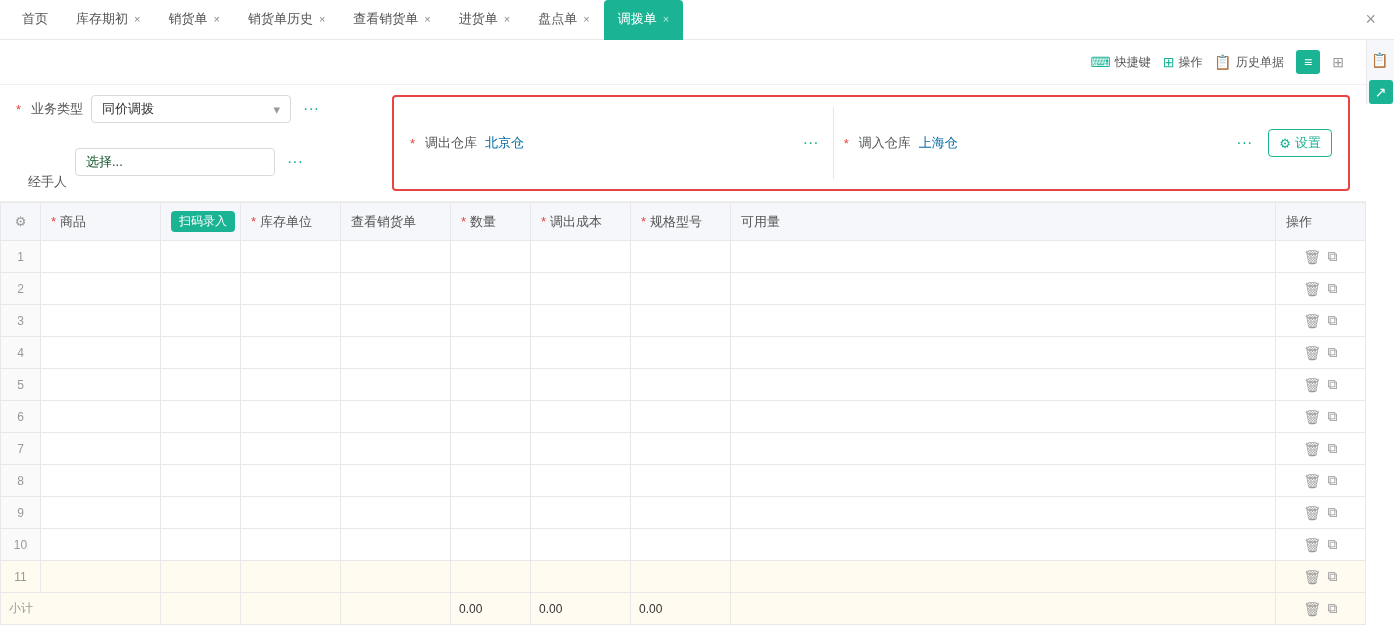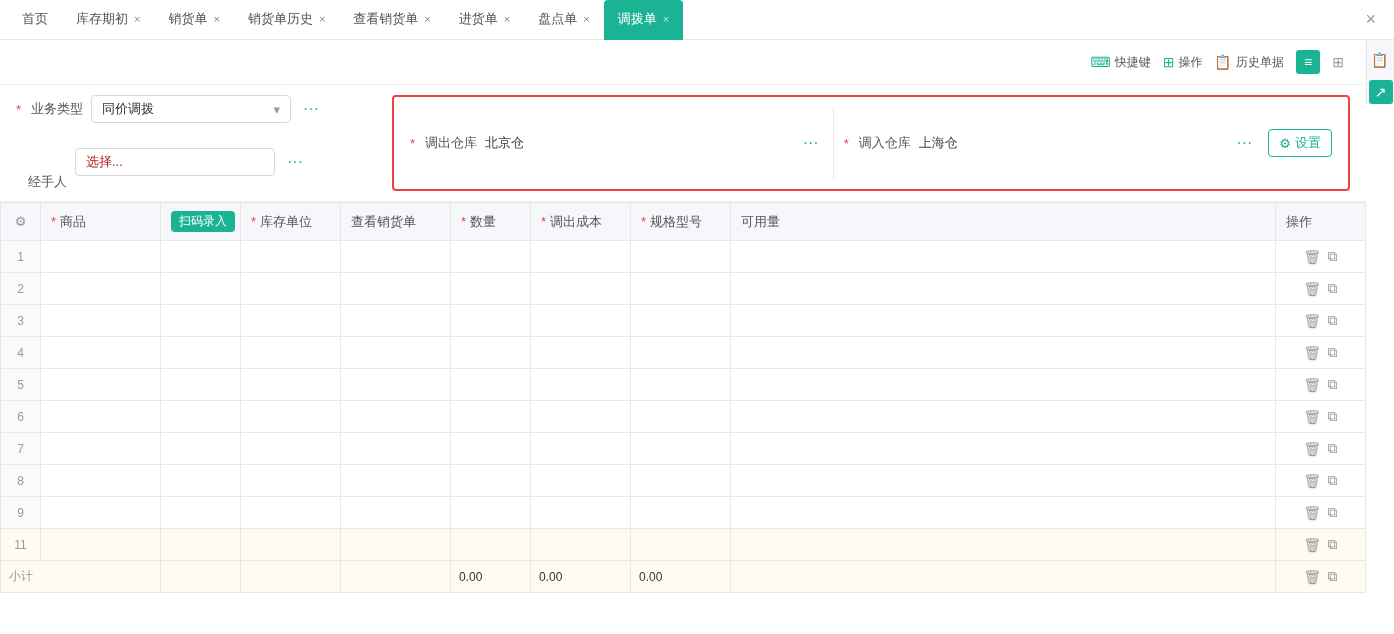--- a/index.html
+++ b/index.html
@@ -82,22 +82,22 @@
     }
     .form-select-arrow { color: #999; margin-left: auto; }
     .ellipsis-btn { color: #1ab394; cursor: pointer; font-size: 16px; padding: 0 4px; }
 
     
     .warehouse-field {
       display: flex; align-items: center; gap: 8px;
       flex: 1;
     }
     .warehouse-divider { width: 1px; background: #e8e8e8; align-self: stretch; margin: 0 10px; }
-    .warehouse-value { color: #404040; font-size: 13px; }
-    .person-placeholder { color: #b91c1c; }
+    .warehouse-value { color: #0369a1; font-size: 13px; }
+    .person-placeholder { color: #14532d; }
 
     
     .settings-btn {
       display: flex; align-items: center; gap: 4px;
       border: 1px solid #1ab394; color: #1ab394;
       border-radius: 4px; padding: 4px 10px;
       cursor: pointer; font-size: 13px;
       white-space: nowrap;
     }
 
@@ -480,20 +480,37 @@
       <td style="background:"></td>
       <td style="background:"></td>
       <td class="action-cell" style="background:">
         <div class="action-icons">
           <span class="action-icon">🗑</span>
           <span class="action-icon">⧉</span>
         </div>
       </td>
     </tr>
           <tr>
+      <td class="row-num" style="background:#fafafa">10</td>
+      <td style="background:"></td>
+      <td style="background:"></td>
+      <td style="background:"></td>
+      <td style="background:"></td>
+      <td style="background:"></td>
+      <td style="background:"></td>
+      <td style="background:"></td>
+      <td style="background:"></td>
+      <td class="action-cell" style="background:">
+        <div class="action-icons">
+          <span class="action-icon">🗑</span>
+          <span class="action-icon">⧉</span>
+        </div>
+      </td>
+    </tr>
+          <tr>
       <td class="row-num" style="background:#fffbf0">11</td>
       <td style="background:#fffbf0"></td>
       <td style="background:#fffbf0"></td>
       <td style="background:#fffbf0"></td>
       <td style="background:#fffbf0"></td>
       <td style="background:#fffbf0"></td>
       <td style="background:#fffbf0"></td>
       <td style="background:#fffbf0"></td>
       <td style="background:#fffbf0"></td>
       <td class="action-cell" style="background:#fffbf0">

